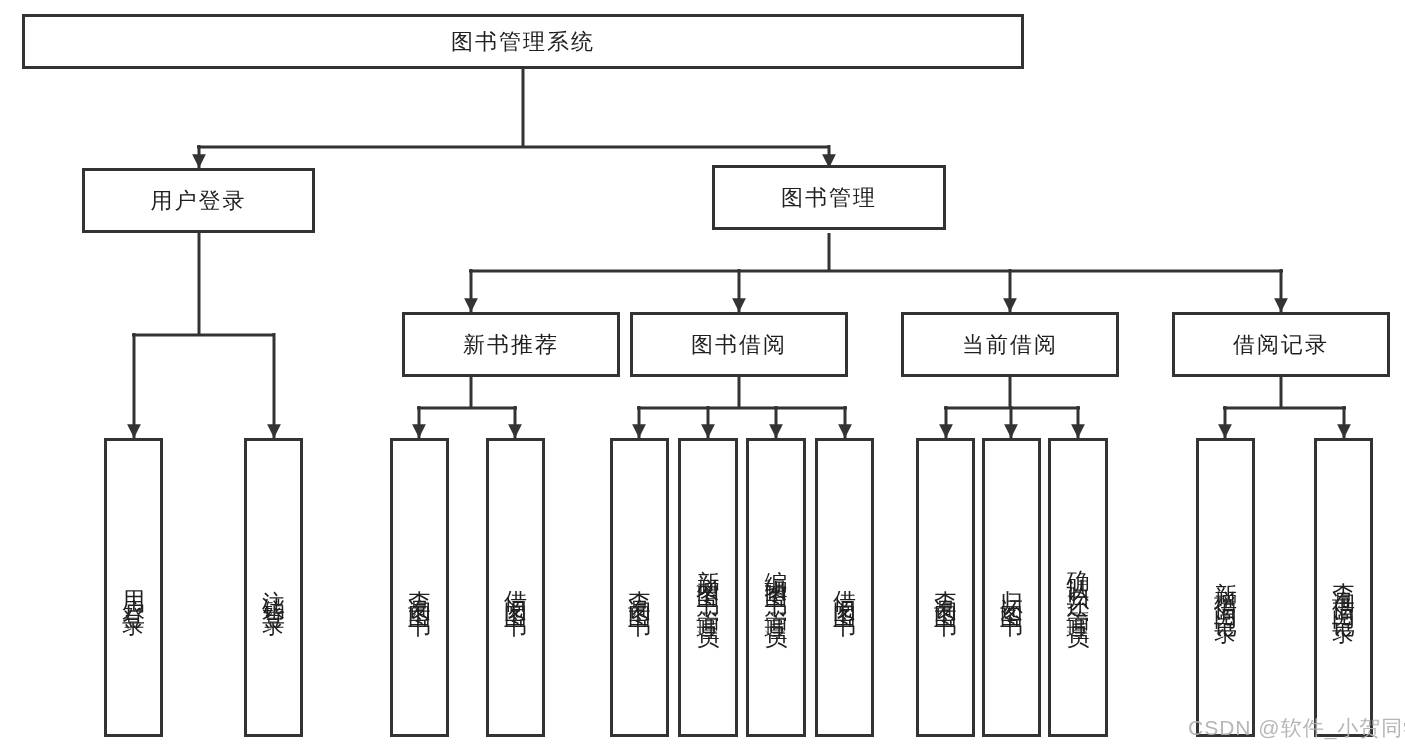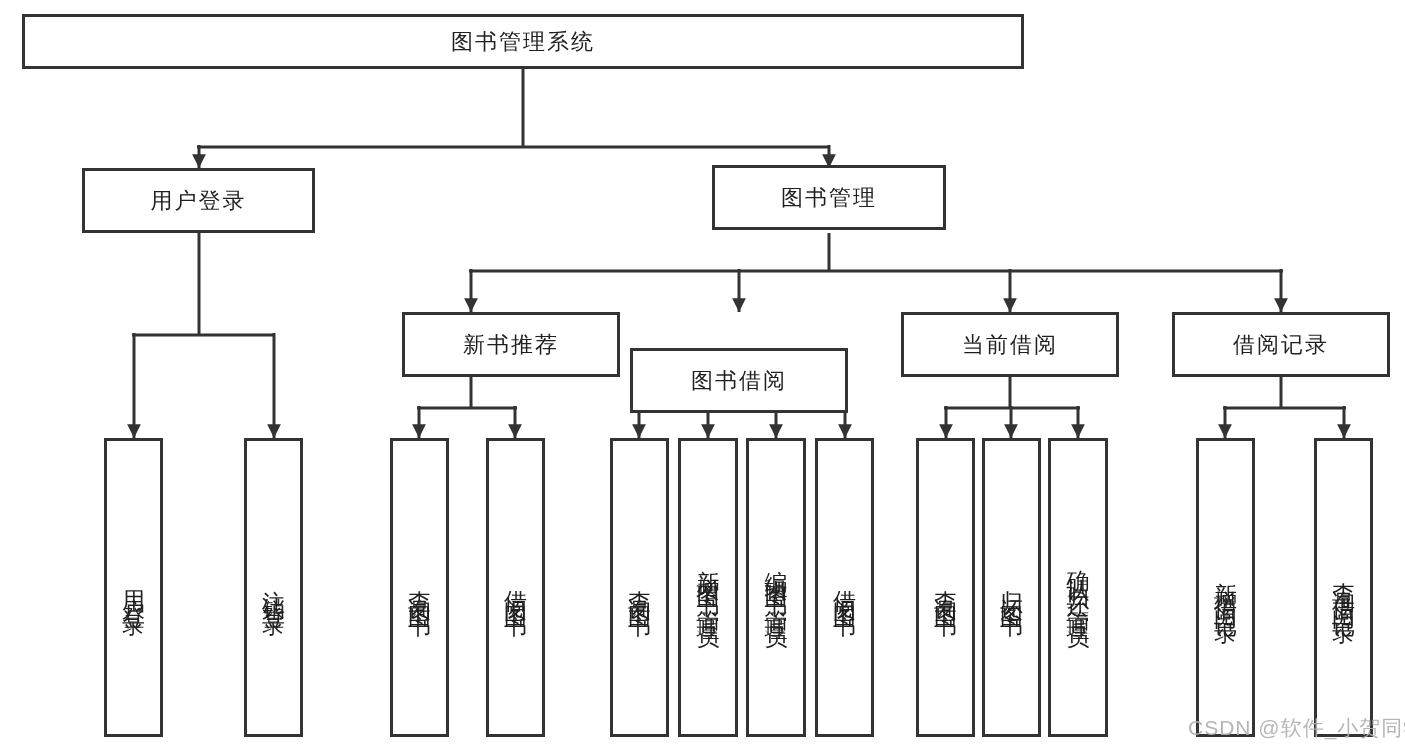--- a/index.html
+++ b/index.html
@@ -119,21 +119,21 @@
   <div class="node" style="left:82px; top:168px; width:233px; height:65px;">
     <span>用户登录</span>
   </div>
   <div class="node" style="left:712px; top:165px; width:234px; height:65px;">
     <span>图书管理</span>
   </div>
 
   <div class="node" style="left:362px; top:312px; width:218px; height:65px;margin-left:40px;">
     <span>新书推荐</span>
   </div>
-  <div class="node" style="left:630px; top:312px; width:218px; height:65px;margin-top:36px;">
+  <div class="node" style="left:630px; top:312px; width:218px; height:65px;">
     <span>图书借阅</span>
   </div>
   <div class="node" style="left:901px; top:312px; width:218px; height:65px;justify-content:center;">
     <span>当前借阅</span>
   </div>
   <div class="node" style="left:1172px; top:312px; width:218px; height:65px;">
     <span>借阅记录</span>
   </div>
 
   <div class="node leaf" style="left:104px; top:438px; width:59px; height:299px;">

